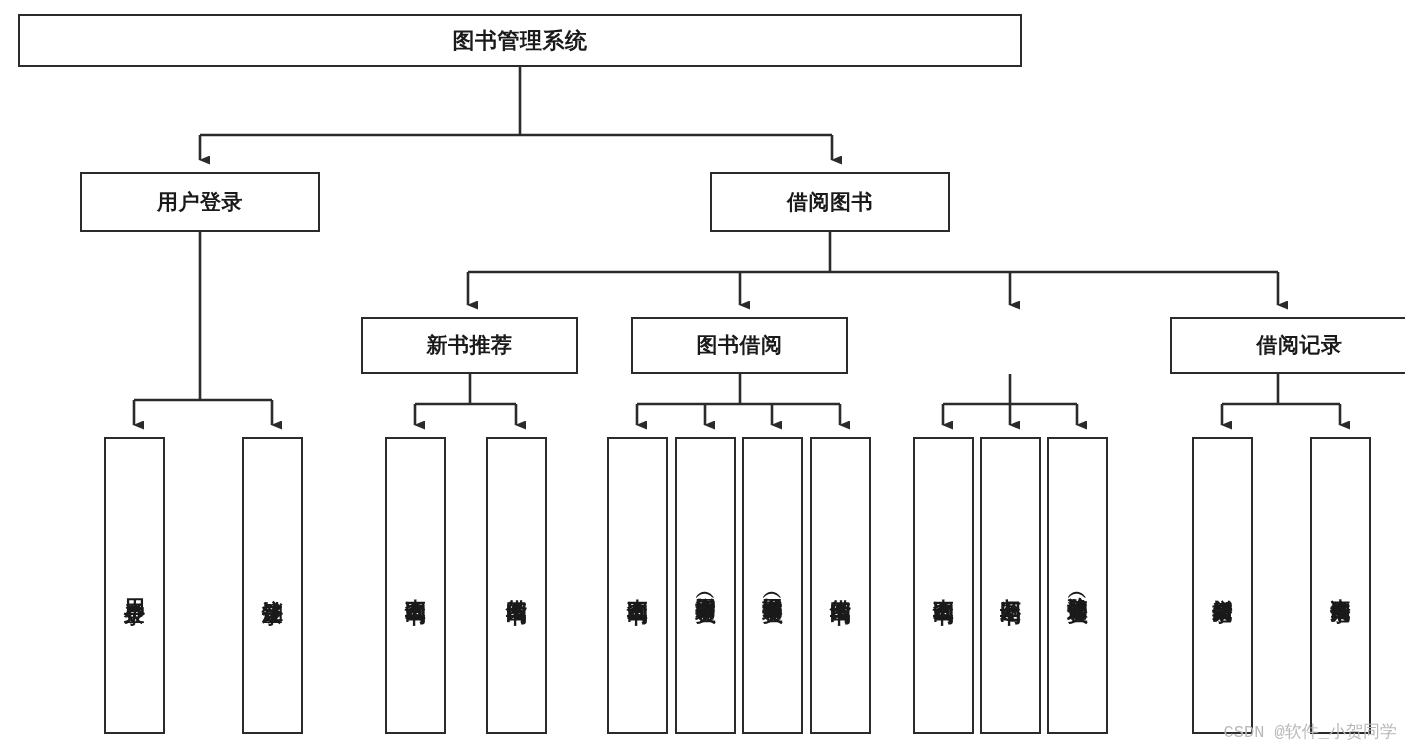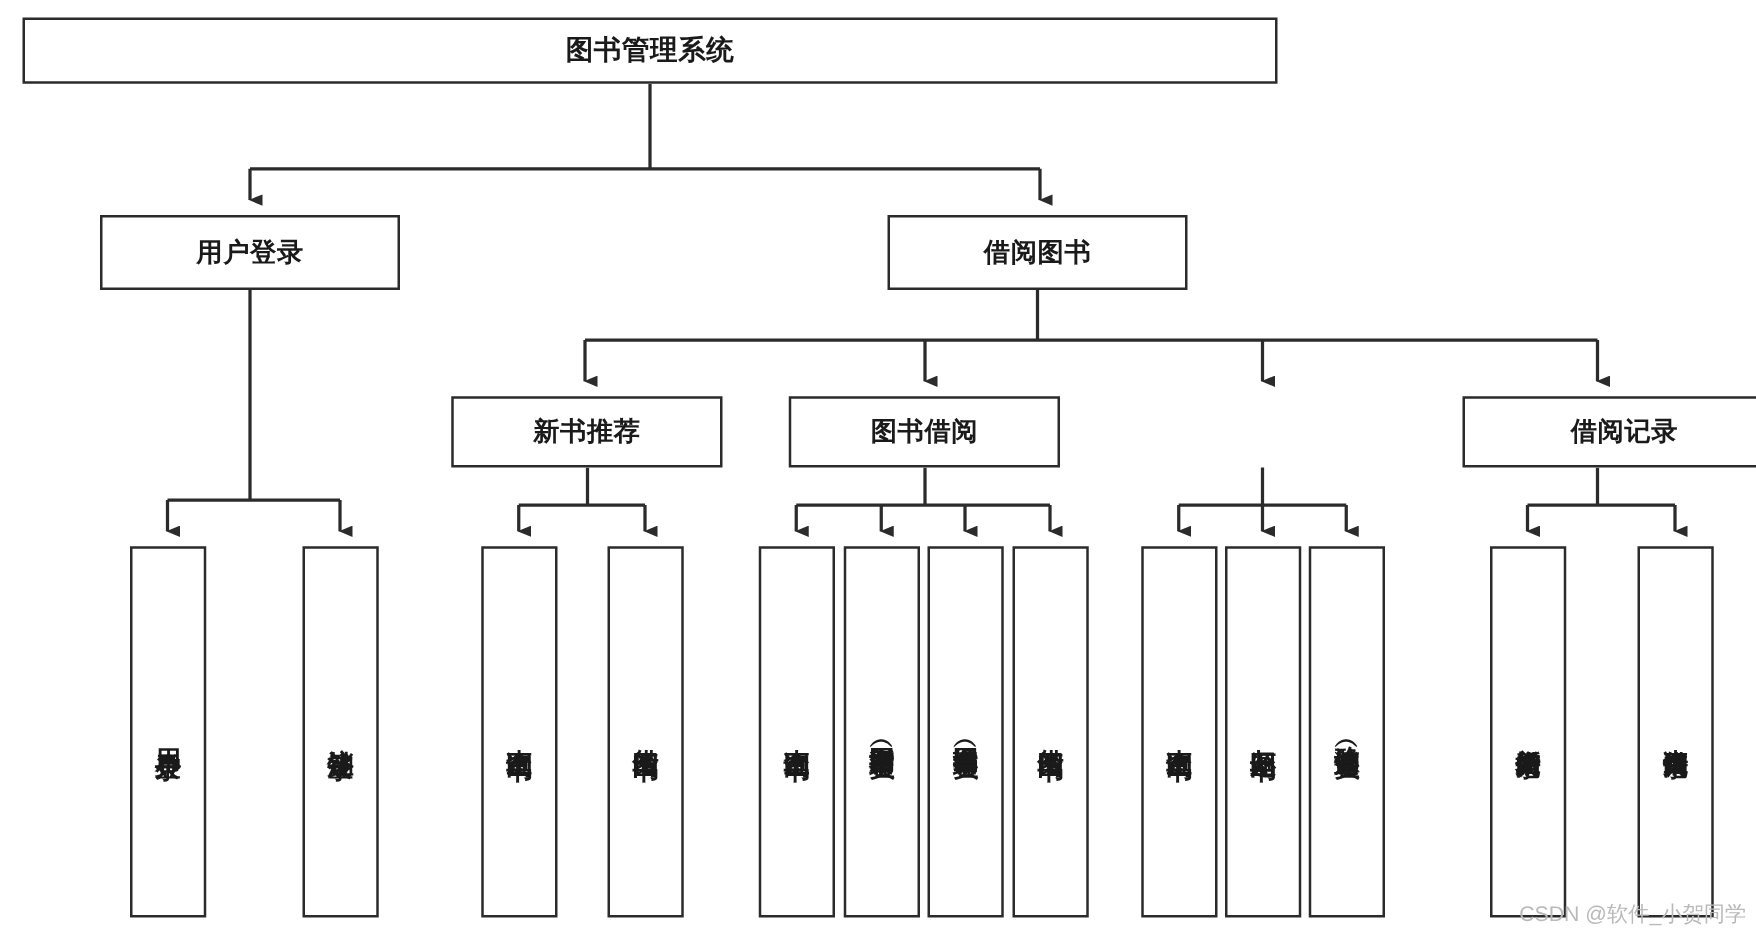--- a/index.html
+++ b/index.html
@@ -63,21 +63,21 @@
   }
 
   
   #watermark{
     position:absolute;
     right:8px;bottom:4px;
     font-size:17px;
     color:#b9b9b9;
     z-index:5;
     white-space:nowrap;
-    font-family:Liberation Sans, sans-serif;
+    font-family:Liberation Mono, monospace;
   }
 </style>
 </head>
 <body>
 
 <div id="canvas">
 
   <svg id="wires" viewBox="0 0 1405 747" xmlns="http://www.w3.org/2000/svg">
     <defs>
       <marker id="arw" markerWidth="9" markerHeight="11" refX="4.5" refY="10" orient="auto" markerUnits="userSpaceOnUse">

